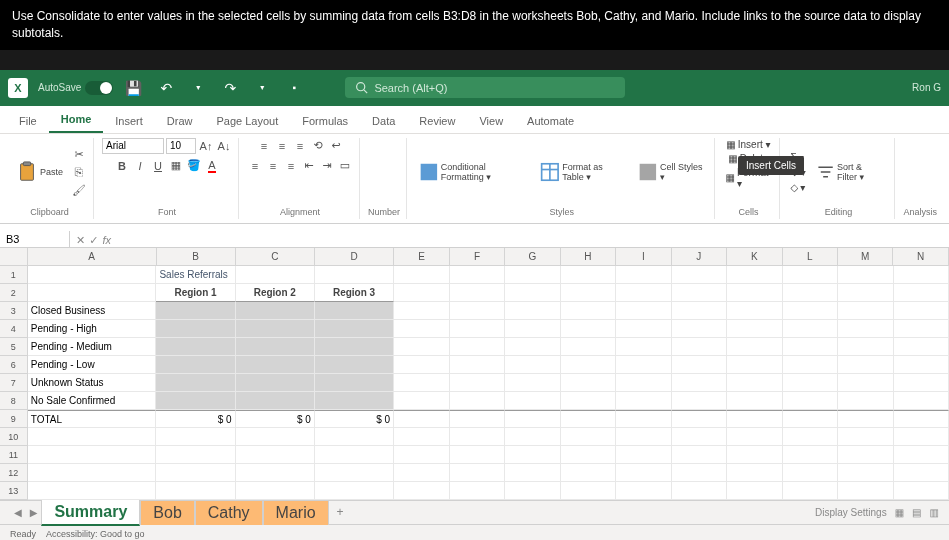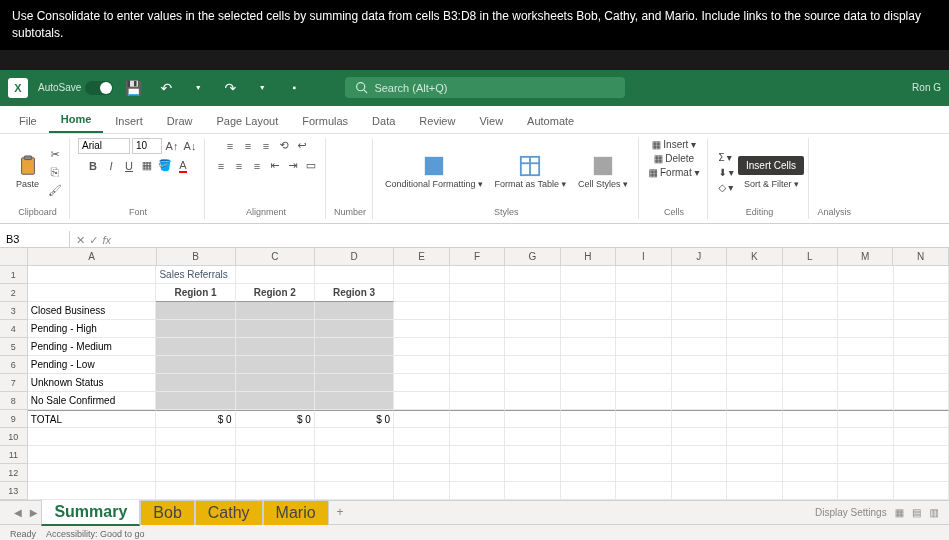--- a/index.html
+++ b/index.html
@@ -22,27 +22,27 @@
 
 .tabs { background:#fff; height:28px; display:flex; align-items:flex-end; padding:0 7px; border-bottom:1px solid #e1dfdd; }
 .tabs .tab { padding:6px 12px; font-size:11px; color:#616161; cursor:pointer; }
 .tabs .tab.active { color:#217346; border-bottom:2px solid #217346; font-weight:600; }
 
 .ribbon { background:#fff; height:90px; display:flex; border-bottom:1px solid #d0d0d0; padding:4px 6px; gap:2px; position:relative; }
 .ribbon-group { display:flex; flex-direction:column; align-items:center; padding:0 6px; border-right:1px solid #e5e5e5; }
 .ribbon-group:last-child { border-right:none;}
 .ribbon-group .body { flex:1; display:flex; align-items:center; gap:4px; }
 .ribbon-group .label { font-size:9px; color:#737373; margin-top:auto; padding-bottom:2px;}
-.rb-big { display:flex; flex-direction:column; align-items:center; gap:2px; padding:2px 4px; cursor:pointer;}
+.rb-big { display:flex; flex-direction:row; align-items:center; gap:2px; padding:2px 4px; cursor:pointer;}
 .rb-big svg,.rb-big .ico { width:22px;height:22px;}
 .rb-big span{font-size:9px;color:#444;}
 .rb-small { font-size:10px; color:#444; display:flex; align-items:center; gap:2px; padding:1px 2px; cursor:pointer;}
 .rb-col { display:flex; flex-direction:column; gap:2px;}
 .font-select { border:1px solid #ccc; font-size:10px; padding:1px 3px; background:#fff; }
-.font-select.name{width:52px;}
+.font-select.name{width:62px;}
 .font-select.size{width:30px;}
 .btn-row{display:flex;gap:2px;}
 .rb-icon{width:16px;height:16px;display:inline-flex;align-items:center;justify-content:center;font-size:11px;color:#555;border:1px solid transparent;}
 .num-fmt{border:1px solid #ccc;font-size:10px;padding:1px 4px;width:70px;background:#fff;}
 
 .tooltip { position:absolute; background:#3b3a39; color:#fff; font-size:10px; padding:4px 8px; border-radius:2px; top:22px; right:145px; z-index:10; }
 
 .formula-bar { background:#fff; height:24px; display:flex; align-items:flex-end; border-bottom:1px solid #d0d0d0; }
 .formula-bar .namebox { width:70px; border-right:1px solid #d0d0d0; padding:2px 6px; font-size:11px; }
 .formula-bar .fx-btns { display:flex; gap:4px; padding:0 6px; color:#888; font-size:11px;}
@@ -63,21 +63,21 @@
 .title-cell{font-size:15px;color:#44546a;font-weight:500;}
 .hdr-cell{font-weight:600;text-align:center;color:#444;border-bottom:1px solid #999 !important;}
 .sel{background:#d4d4d4;}
 .total-row .cell{border-top:1px solid #999;}
 .num{text-align:right;}
 
 .sheet-tabs { height:24px; background:#f3f2f1; border-top:1px solid #d0d0d0; display:flex; align-items:center; padding:0 10px; gap:0; }
 .sheet-tabs .nav{font-size:10px;color:#888;padding:0 4px;}
 .sheet-tabs .stab{padding:3px 12px;font-size:16px;border:1px solid #d0d0d0;border-bottom:none;background:#fff;color:#444;cursor:pointer;}
 .sheet-tabs .stab.active{color:#217346;font-weight:600;border-bottom:2px solid #217346;}
-.sheet-tabs .stab.inactive{background:#eab308;}
+.sheet-tabs .stab.inactive{background:#fdba74;}
 .sheet-tabs .add{padding:3px 8px;font-size:12px;color:#888;cursor:pointer;}
 .sheet-tabs .right{margin-left:auto;display:flex;gap:8px;align-items:center;font-size:10px;color:#888;}
 
 .status-bar{height:20px;background:#f3f2f1;border-top:1px solid #d0d0d0;display:flex;align-items:center;padding:0 10px;font-size:9px;color:#666;gap:10px;}
 </style>
 </head>
 <body>
 
 <div class="instruction-bar">Use Consolidate to enter values in the selected cells by summing data from cells B3:D8 in the worksheets Bob, Cathy, and Mario. Include links to the source data to display subtotals.</div>
 

